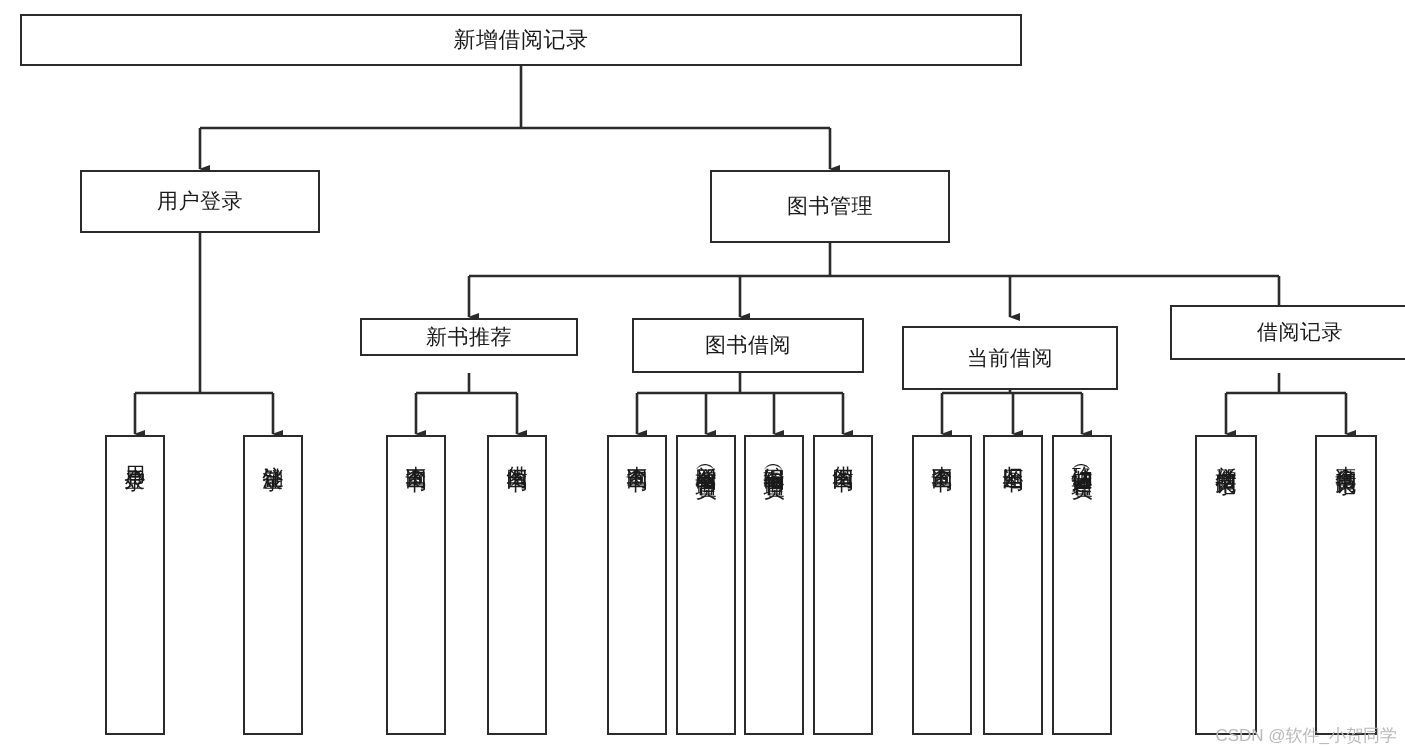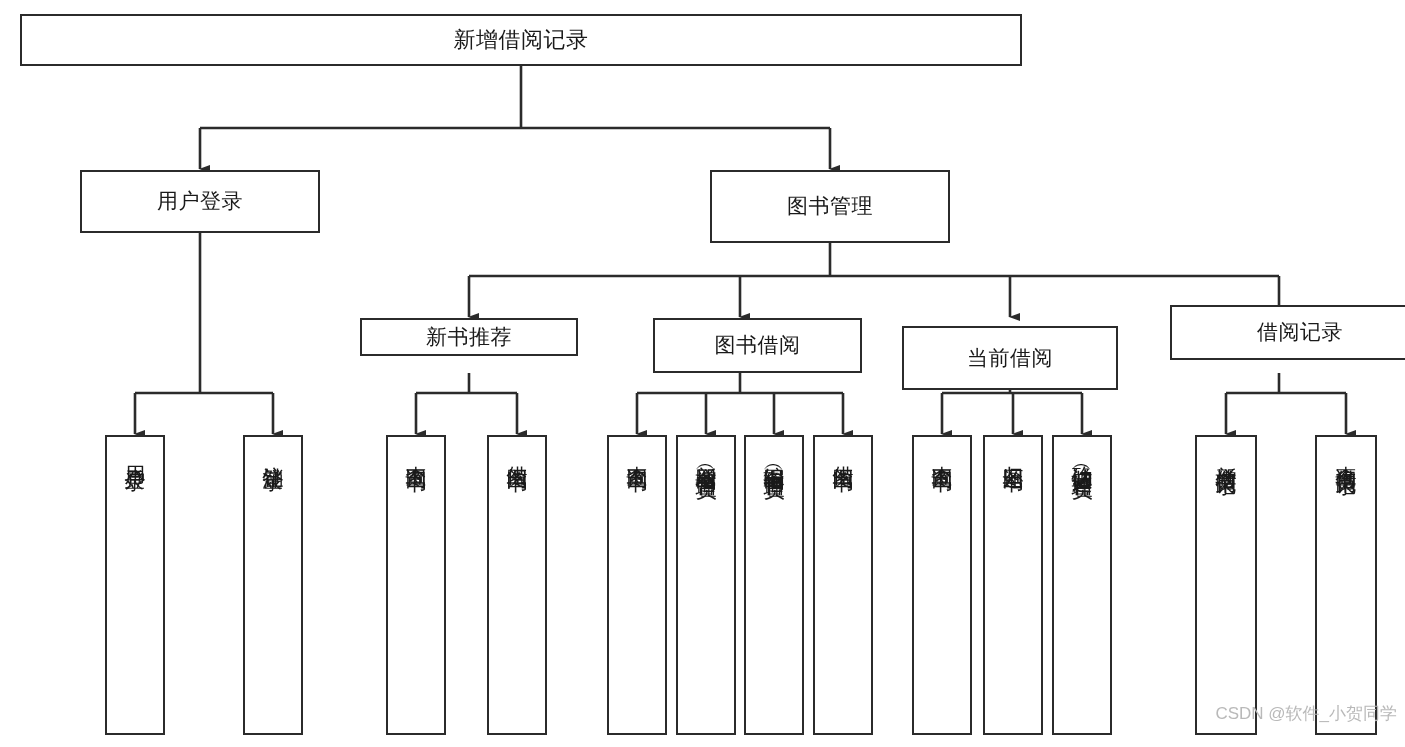--- a/index.html
+++ b/index.html
@@ -55,21 +55,21 @@
     writing-mode: vertical-rl;
     text-orientation: upright;
     font-size: 21px;
     line-height: 1.05;
     letter-spacing: 2px;
     white-space: nowrap;
   }
   .watermark {
     position: absolute;
     right: 8px;
-    bottom: 22px;
+    bottom: 0;
     font-size: 17px;
     color: #b9b9b9;
     white-space: nowrap;
     z-index: 5;
     font-family: "Liberation Sans", "DejaVu Sans", sans-serif;
   }
 </style>
 </head>
 <body>
 
@@ -124,21 +124,21 @@
       </div>
       <div class="node horiz" style="left: 80px; top: 170px; width: 240px; height: 63px;">
         <span class="node-label">用户登录</span>
       </div>
       <div class="node horiz" style="left: 710px; top: 170px; width: 240px; height: 73px;">
         <span class="node-label">图书管理</span>
       </div>
       <div class="node horiz" style="left: 360px; top: 318px; width: 218px; height: 38px;">
         <span class="node-label">新书推荐</span>
       </div>
-      <div class="node horiz" style="left: 632px; top: 318px; width: 209px; height: 55px; margin-left: 21px;">
+      <div class="node horiz" style="left: 632px; top: 318px; width: 232px; height: 55px;">
         <span class="node-label">图书借阅</span>
       </div>
       <div class="node horiz" style="left: 902px; top: 326px; width: 216px; height: 64px; justify-content: center;">
         <span class="node-label">当前借阅</span>
       </div>
       <div class="node horiz" style="left: 1170px; top: 305px; width: 260px; height: 55px;">
         <span class="node-label">借阅记录</span>
       </div>
       <div class="node vert" style="left: 105px; top: 435px; width: 60px; height: 300px;">
         <span class="node-label">用户登录</span>

